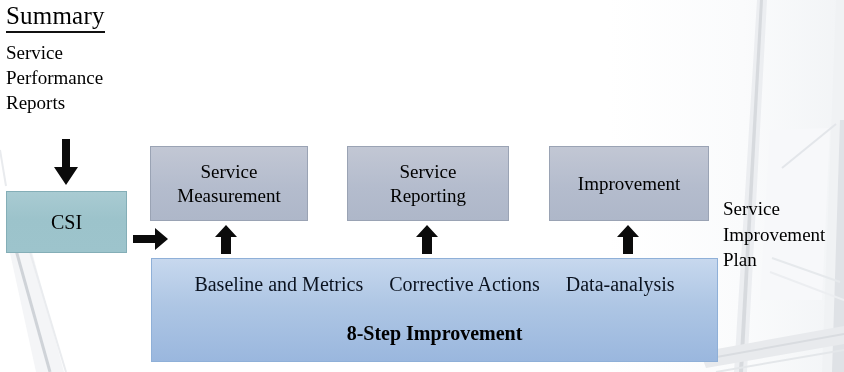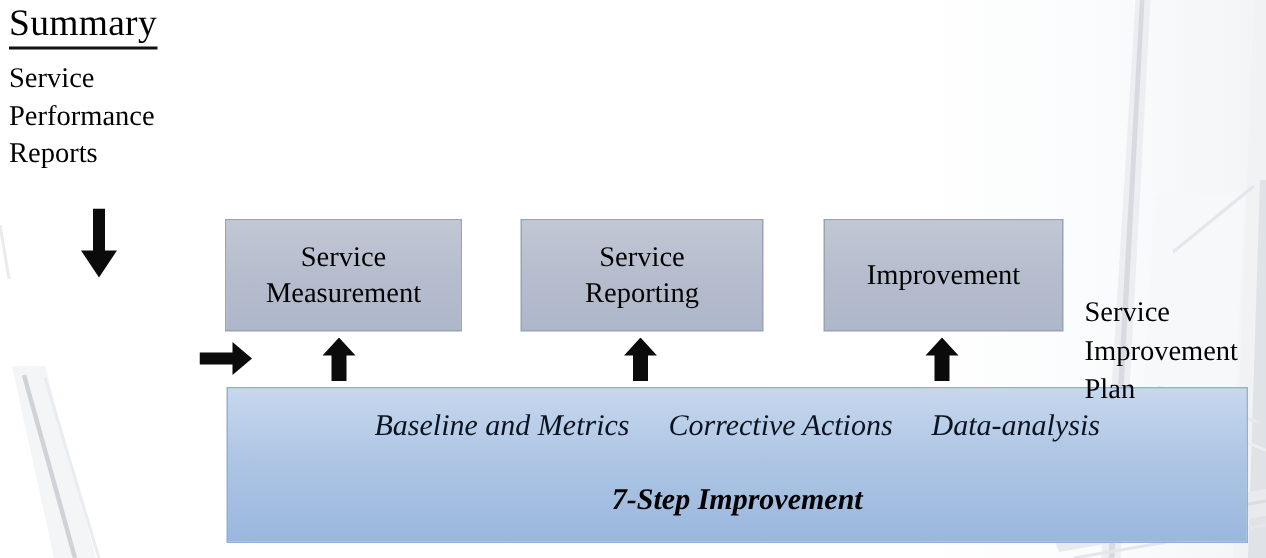--- a/index.html
+++ b/index.html
@@ -90,26 +90,25 @@
   .grey-box span { white-space: pre-line; display: block; }
   #grey-0 { left: 150px; width: 158px; }
   #grey-1 { left: 347px; width: 162px; }
   #grey-2 { left: 549px; width: 160px; }
 
   
   .blue-panel {
     position: absolute;
     left: 151px;
     top: 258px;
-    width: 681px;
+    width: 567px;
     height: 104px;
     background: linear-gradient(180deg, #c7d8ee 0%, #aec6e4 45%, #9ab7de 100%);
     border: 1px solid #8fb0d8;
     box-sizing: border-box;
-    font-style: italic;
   }
   .blue-row {
     position: absolute;
     left: 0;
     top: 14px;
     width: 100%;
     display: flex;
     justify-content: center;
     gap: 26px;
     font-size: 20px;
@@ -177,20 +176,23 @@
   <div class="summary-lines">Service
 Performance
 Reports</div>
 
   <div class="arrow" id="arrow-down">
     <svg width="26" height="48" viewBox="0 0 26 48">
       <polygon points="9,0 17,0 17,28 25,28 13,46 1,28 9,28" fill="#0b0b0b"></polygon>
     </svg>
   </div>
 
+  <div class="csi-box">
+    <span>CSI</span>
+  </div>
 
   <div class="arrow" id="arrow-right">
     <svg width="36" height="22" viewBox="0 0 36 22">
       <polygon points="0,7 22,7 22,0 35,11 22,22 22,15 0,15" fill="#0b0b0b"></polygon>
     </svg>
   </div>
 
   <div class="grey-box" id="grey-0">
     <span>Service
 Measurement</span>
@@ -218,20 +220,20 @@
       <polygon points="12,0 23,12 17,12 17,29 7,29 7,12 1,12" fill="#0b0b0b"></polygon>
     </svg>
   </div>
 
   <div class="blue-panel">
     <div class="blue-row">
       <span>Baseline and Metrics</span>
       <span>Corrective Actions</span>
       <span>Data-analysis</span>
     </div>
-    <div class="blue-title">7-Step Improvement</div>
+    <div class="blue-title">8-Step Improvement</div>
   </div>
 
   <div class="sip-text">Service
 Improvement
 Plan</div>
 
 </div>
 
 </body></html>

